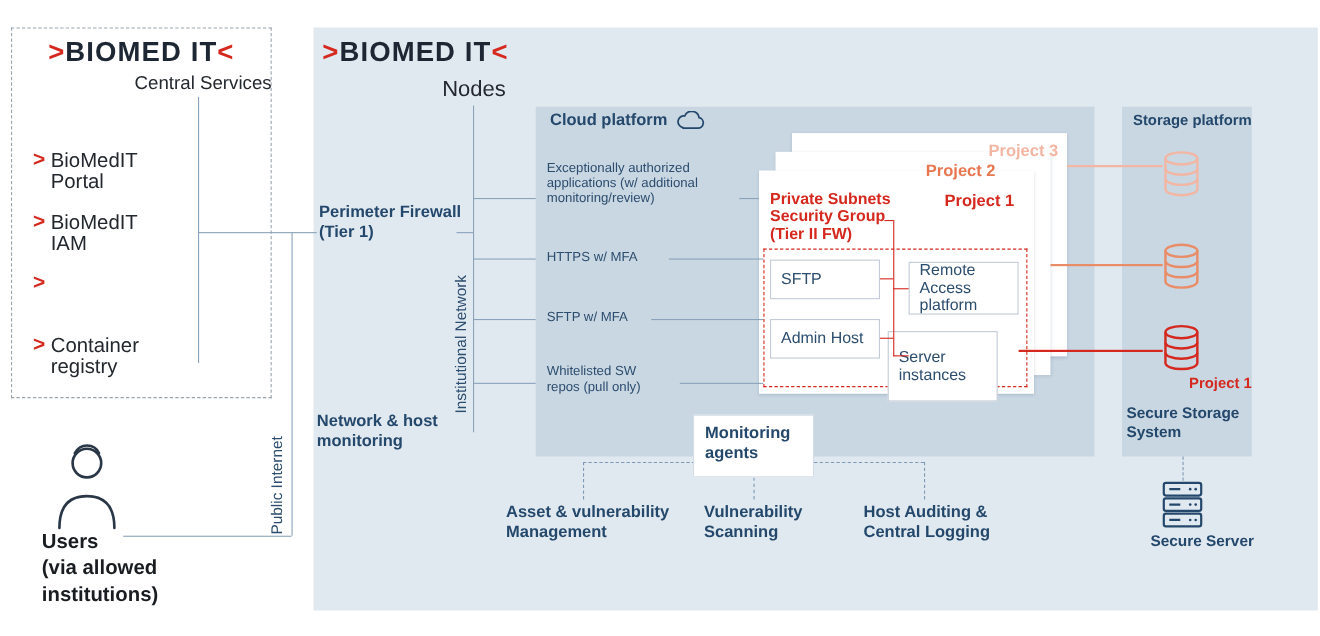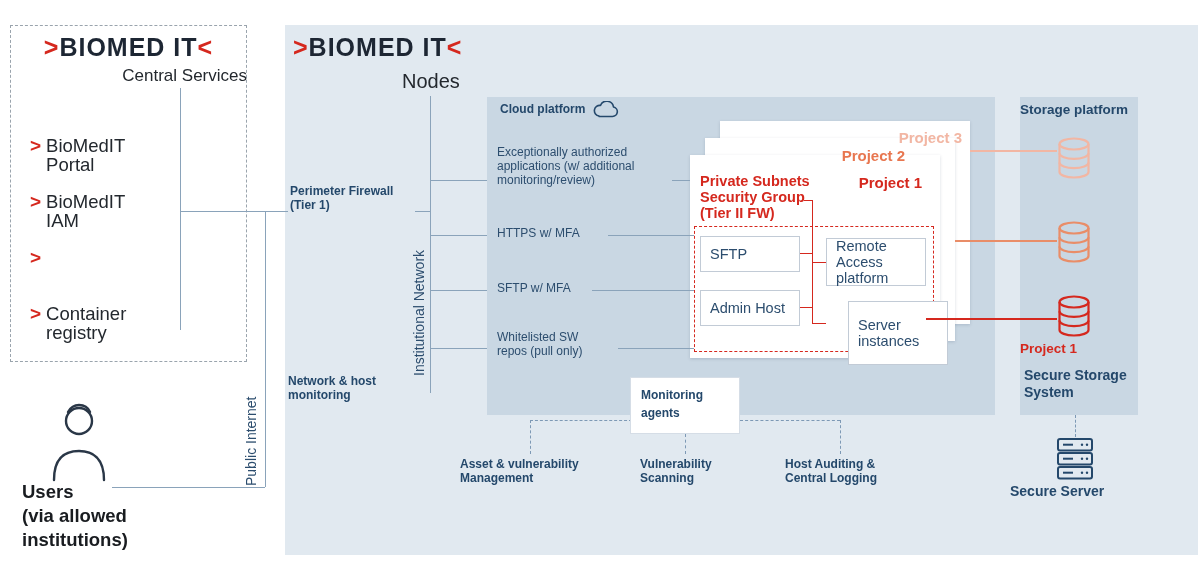--- a/index.html
+++ b/index.html
@@ -25,32 +25,32 @@
   .logo{font-weight:700;font-size:25px;color:#1d2633;letter-spacing:1px;white-space:nowrap}
   .chev{color:var(--red);font-weight:800}
   .cs-box{position:absolute;left:10px;top:25px;width:237px;height:337px;border:1px dashed #9aa4ad;background:#fff}
   .cs-sub{position:absolute;left:10px;top:66px;width:237px;text-align:right;font-size:17px;color:var(--dark)}
   .cs-item{position:absolute;display:flex;gap:5px;align-items:flex-start;font-size:18.5px;color:var(--dark);line-height:1.05}
   .item-chev{color:var(--red);font-weight:700;font-size:19px;line-height:1.05}
   .users-label{font-weight:700;font-size:18.5px;color:#191c20;line-height:1.3}
   .vtext{writing-mode:vertical-rl;transform:rotate(180deg);font-size:14px;color:#2c4d6e;z-index:2}
   .panel-outer{position:absolute;left:285px;top:25px;width:913px;height:530px;background:var(--panel)}
   .panel-inner{position:absolute;background:var(--inner)}
-  .navy-b{font-weight:700;font-size:12px;color:var(--navy);line-height:1.18}
+  .navy-b{font-weight:700;font-size:15px;color:var(--navy);line-height:1.18}
   .navy-r{font-size:12px;color:#2c4d6e;line-height:1.15}
   .proj{position:absolute;background:#fff;box-shadow:0 1px 3px rgba(40,60,90,.18);z-index:2}
   .proj-label{position:absolute;font-weight:700;font-size:15px;text-align:right;z-index:4}
   .c-p1{color:var(--red)} .c-p2{color:var(--orange)} .c-p3{color:var(--salmon)}
   .sg-rect{position:absolute;left:694px;top:226px;width:240px;height:126px;border:1px dashed var(--red);z-index:3}
   .sg-title{position:absolute;left:700px;top:173px;font-weight:700;font-size:14.5px;color:var(--red);line-height:1.12;z-index:4}
   .node-box{position:absolute;background:#fff;border:1px solid #c2cbd6;color:#2c4d6e;font-size:14.5px;line-height:1.12;display:flex;align-items:center;padding-left:9px;z-index:4}
   .rline{position:absolute;background:var(--red);z-index:5}
   .sline{position:absolute;height:1.5px;z-index:5}
   .mon-box{position:absolute;left:630px;top:377px;width:110px;height:57px;background:#fff;border:1px solid #d5dde6;z-index:3;padding:7px 0 0 10px}
-  .stor-line-label{position:absolute;text-align:left;z-index:4}
+  .stor-line-label{position:absolute;text-align:right;z-index:4}
 </style>
 </head>
 <body>
 
 <div class="canvas">
 
   <div class="panel-outer"></div>
 
   <div class="cs-box"></div>
   <div class="abs logo" style="left:10px;top:33px;width:237px;text-align:center"><span class="chev">&gt;</span><span>BIOMED IT</span><span class="chev">&lt;</span></div>
@@ -73,21 +73,21 @@
     <span class="item-chev">&gt;</span>
     <span class="pre">Container
 registry</span>
   </div>
 
   <svg class="abs" style="left:46px;top:396px;z-index:2" width="66" height="86" viewBox="0 0 66 86" fill="none" stroke="#2a3747" stroke-width="2.4" stroke-linecap="round">
     <circle cx="33" cy="25" r="13"></circle>
     <path d="M22,16 q4,-7 11,-7 q8,0 11,7"></path>
     <path d="M8,84 C8,62 19,55 33,55 C47,55 58,62 58,84"></path>
   </svg>
-  <div class="abs users-label pre" style="left:22px;top:480px">Users
+  <div class="abs users-label pre" style="left:38px;top:480px">Users
 (via allowed
 institutions)</div>
 
   <div class="vline" style="left:180px;top:88px;height:242px"></div>
   <div class="hline" style="left:180px;top:211px;width:108px"></div>
   <div class="hline" style="left:415px;top:211px;width:15px"></div>
   <div class="vline" style="left:265px;top:211px;height:276px"></div>
   <div class="hline" style="left:112px;top:487px;width:153px"></div>
   <div class="abs vtext" style="left:243px;top:374px;height:112px">Public Internet</div>
 
@@ -141,21 +141,21 @@
   <div class="node-box" style="left:700px;top:236px;width:100px;height:36px">
       <span class="pre">SFTP</span>
     </div>
   <div class="node-box" style="left:700px;top:290px;width:100px;height:36px">
       <span class="pre">Admin Host</span>
     </div>
   <div class="node-box" style="left:826px;top:238px;width:100px;height:48px">
       <span class="pre">Remote Access
 platform</span>
     </div>
-  <div class="node-box" style="left:848px;top:301px;width:100px;height:64px">
+  <div class="node-box" style="left:807px;top:301px;width:100px;height:64px">
       <span class="pre">Server
 instances</span>
     </div>
 
   <div class="rline" style="left:812px;top:200px;width:1px;height:124px"></div>
   <div class="rline" style="left:804px;top:200px;width:8px;height:1px"></div>
   <div class="rline" style="left:800px;top:253px;width:12px;height:1px"></div>
   <div class="rline" style="left:812px;top:262px;width:14px;height:1px"></div>
   <div class="rline" style="left:800px;top:307px;width:12px;height:1px"></div>
   <div class="rline" style="left:812px;top:323px;width:14px;height:1px"></div>

